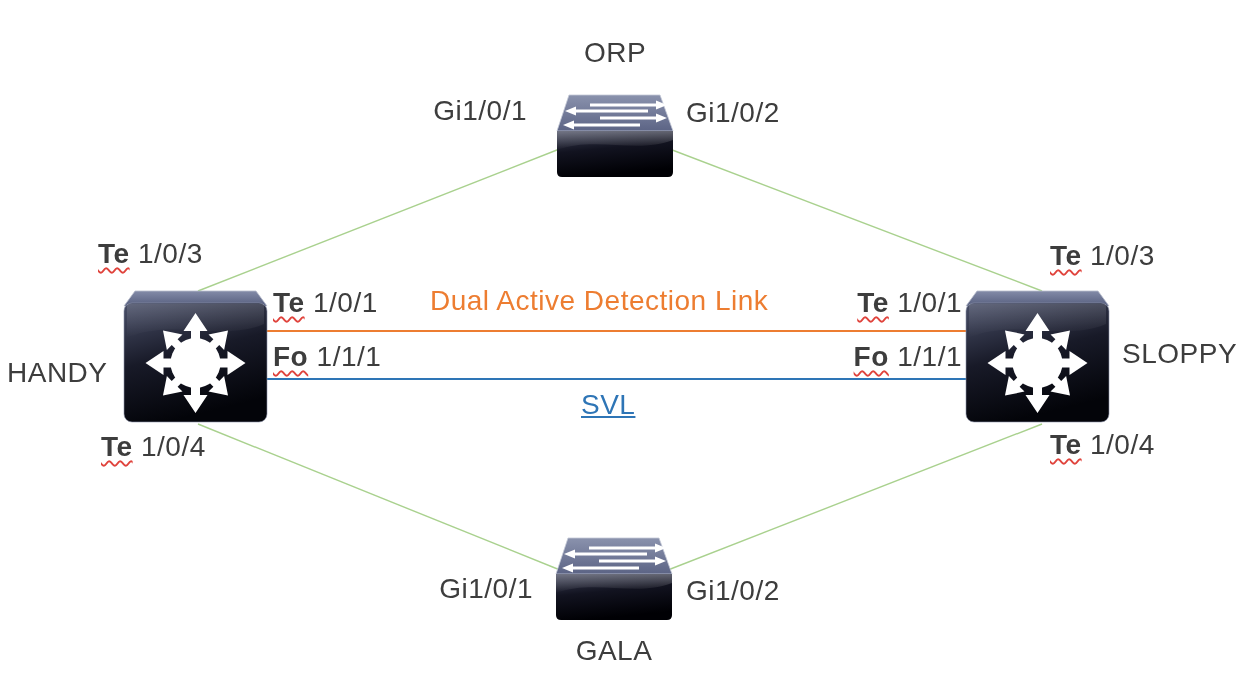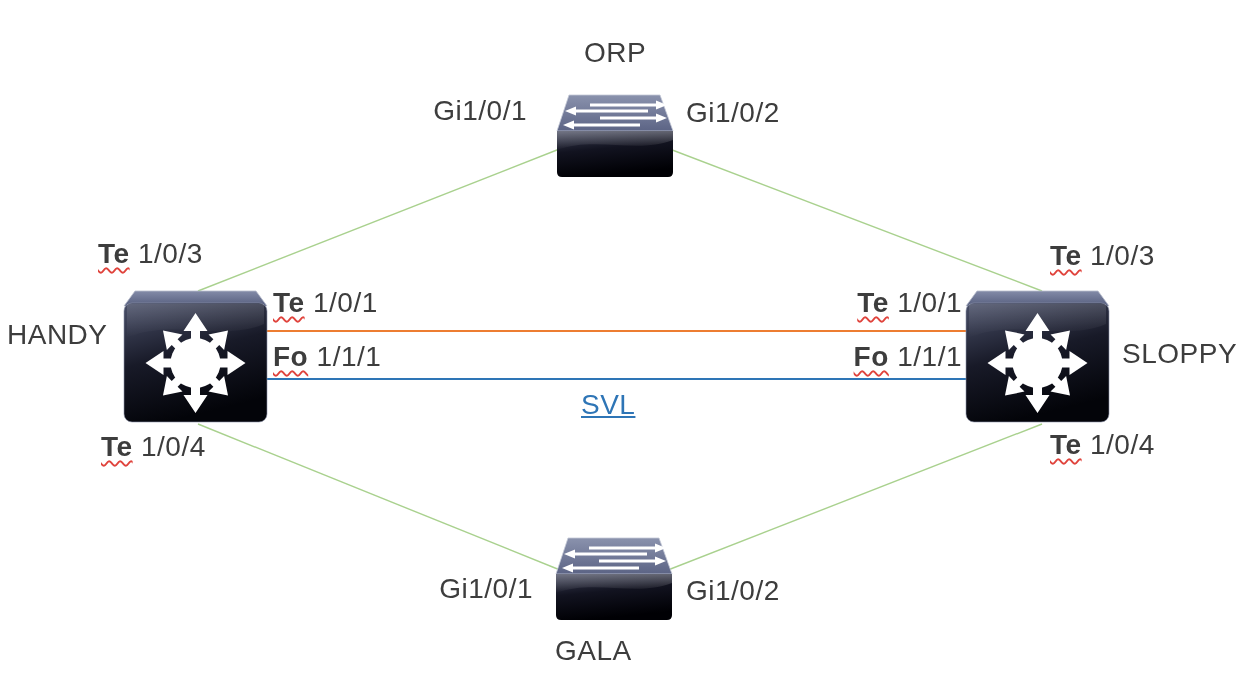--- a/index.html
+++ b/index.html
@@ -24,32 +24,32 @@
   .sq{
     text-decoration-line:underline;text-decoration-style:wavy;
     text-decoration-color:var(--squiggle);text-decoration-thickness:1.5px;
     text-underline-offset:4px;text-decoration-skip-ink:none;font-weight:bold;
   }
   .rest{margin-left:.3em;}
   #lab-orp-name   {left:556px;top:39px;width:118px;text-align:center;}
   #lab-orp-p1     {right:717px;top:97px;text-align:right;}
   #lab-orp-p2     {left:686px;top:99px;}
   #lab-handy-top  {left:98px;top:240px;}
-  #lab-handy-name {left:7px;top:321px;text-align:center;}
+  #lab-handy-name {left:7px;top:359px;text-align:center;}
   #lab-handy-bot  {left:101px;top:433px;}
   #lab-handy-dad  {left:273px;top:289px;}
   #lab-handy-svl  {left:273px;top:343px;}
   #lab-dad        {left:430px;top:287px;color:var(--orange);}
   #lab-svl        {left:581px;top:391px;color:var(--blue);text-decoration:underline;}
   #lab-sloppy-dad {right:282px;top:289px;text-align:right;}
   #lab-sloppy-svl {right:282px;top:343px;text-align:right;}
   #lab-sloppy-top {left:1050px;top:242px;}
   #lab-sloppy-name{left:1122px;top:340px;}
   #lab-sloppy-bot {left:1050px;top:431px;}
-  #lab-gala-name  {left:555px;top:637px;width:118px;}
+  #lab-gala-name  {left:555px;top:637px;width:118px;text-align:center;}
   #lab-gala-p1    {right:711px;top:575px;text-align:right;}
   #lab-gala-p2    {left:686px;top:577px;}
 </style>
 </head>
 <body>
 
 <div class="canvas">
 
   
   <svg width="0" height="0" aria-hidden="true">
@@ -183,20 +183,21 @@
   <div class="lbl" id="lab-handy-bot">
     <span class="sq">Te</span><span class="rest">1/0/4</span>
   </div>
   <div class="lbl" id="lab-handy-dad">
     <span class="sq">Te</span><span class="rest">1/0/1</span>
   </div>
   <div class="lbl" id="lab-handy-svl">
     <span class="sq">Fo</span><span class="rest">1/1/1</span>
   </div>
 
+  <div class="lbl" id="lab-dad">Dual Active Detection Link</div>
   <div class="lbl" id="lab-svl">SVL</div>
 
   <div class="lbl" id="lab-sloppy-dad">
     <span class="sq">Te</span><span class="rest">1/0/1</span>
   </div>
   <div class="lbl" id="lab-sloppy-svl">
     <span class="sq">Fo</span><span class="rest">1/1/1</span>
   </div>
   <div class="lbl" id="lab-sloppy-top">
     <span class="sq">Te</span><span class="rest">1/0/3</span>

